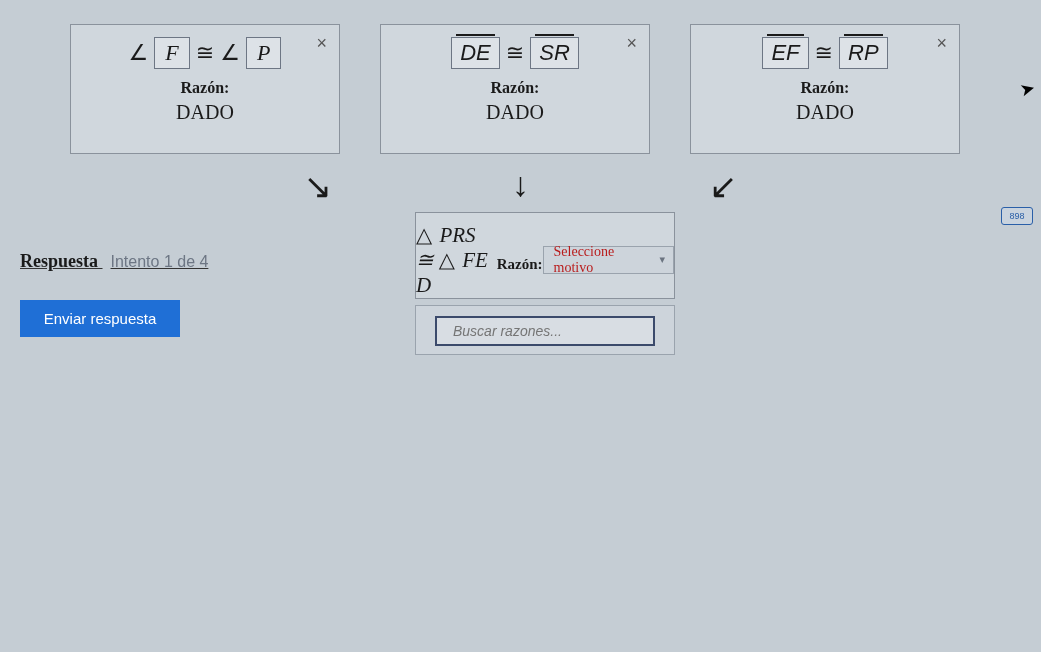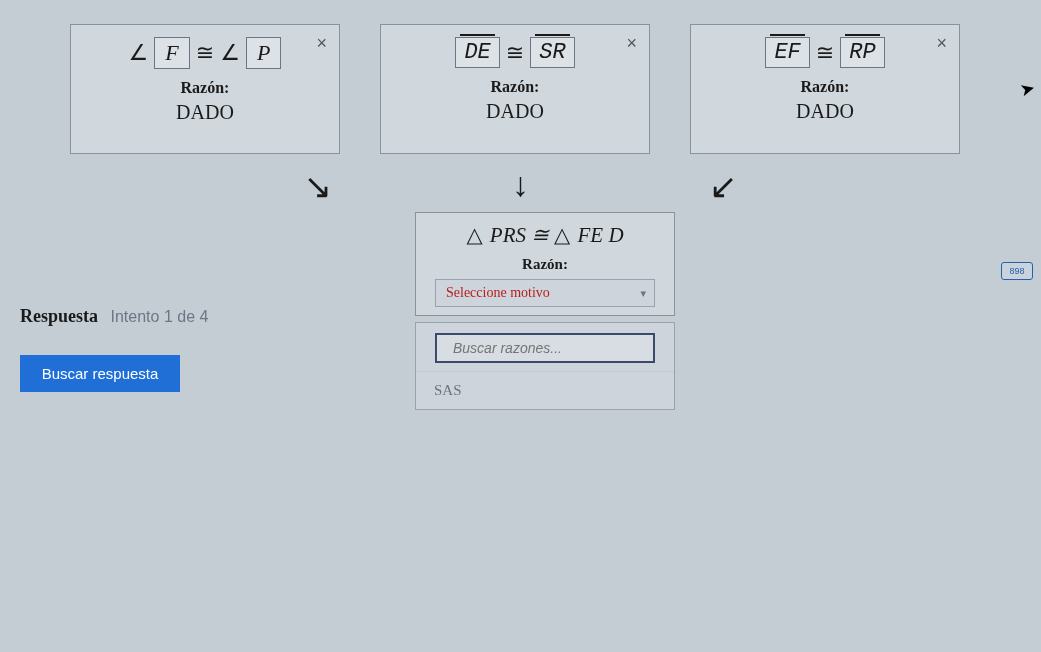--- a/index.html
+++ b/index.html
@@ -67,21 +67,21 @@
     font-style: italic;
     font-family: Georgia, serif;
     cursor: text;
   }
   .seg {
     border: 1px solid #6d7684;
     background: #dde2e7;
     padding: 2px 8px;
     font-size: 22px;
     font-style: italic;
-    font-family: Liberation Mono, monospace;
+    font-family: Liberation Sans, sans-serif;
     cursor: text;
     position: relative;
   }
   .seg::before {
     content: "";
     position: absolute;
     top: -4px;
     left: 4px;
     right: 4px;
     height: 1.5px;
@@ -108,21 +108,21 @@
     font-size: 34px;
     color: #1a1a1a;
   }
   .conclusion {
     border: 1px solid #8a929c;
     background: #d0d7dd;
     width: 260px;
     margin-left: 395px;
     padding: 10px 0 0 0;
     display: flex;
-    flex-direction: column;
+    flex-direction: row;
     align-items: center;
     box-sizing: border-box;
   }
   .tri-expr {
     font-size: 21px;
     font-style: italic;
     font-family: Georgia, serif;
   }
   .tri-expr .tri {
     font-style: normal;
@@ -189,20 +189,21 @@
     position: absolute;
     left: 20px;
     bottom: 18px;
     display: flex;
     flex-direction: column;
     gap: 28px;
   }
   .attempt {
     font-size: 18px;
     color: #333;
+    text-decoration: underline;
   }
   .attempt .att-label {
     font-weight: bold;
     color: #1a1a1a;
   }
   .attempt .att-rest {
     color: #6d7684;
     font-style: normal;
     font-family: Arial, sans-serif;
     font-size: 16px;
@@ -301,26 +302,25 @@
       <span>≅</span>
       <span class="tri">△</span>
       <span>FE D</span>
     </div>
     <div class="reason-lbl2">Razón:</div>
     <div class="select-box">Seleccione motivo</div>
   </div>
 
   <div class="dropdown">
     <input class="search" placeholder="Buscar razones..." style="">
-    <div class="option">SAS</div>
   </div>
 
   <div class="bottom">
     <div class="attempt">
       <span class="att-label">Respuesta</span>
       <span class="att-rest">Intento 1 de 4</span>
     </div>
-    <button class="submit">Buscar respuesta</button>
+    <button class="submit">Enviar respuesta</button>
   </div>
 
   <div class="badge">898</div>
 
 </div>
 
 </body></html>

